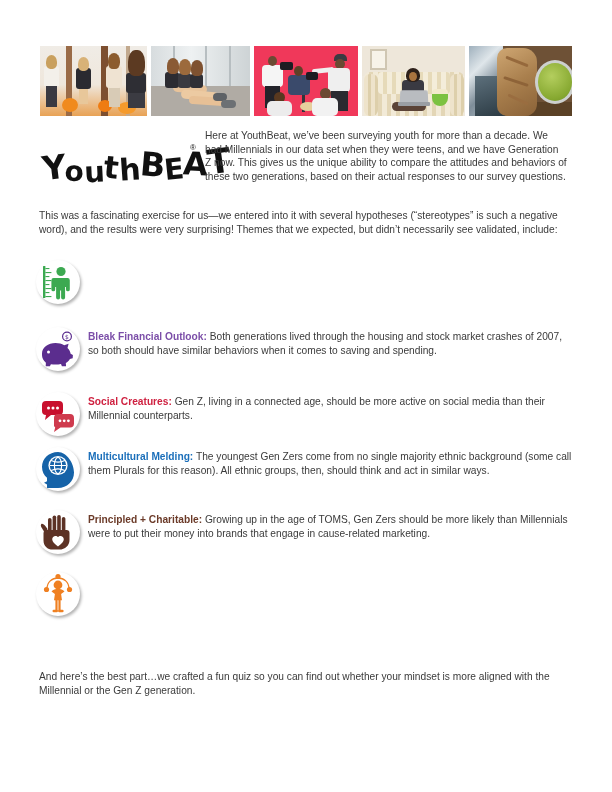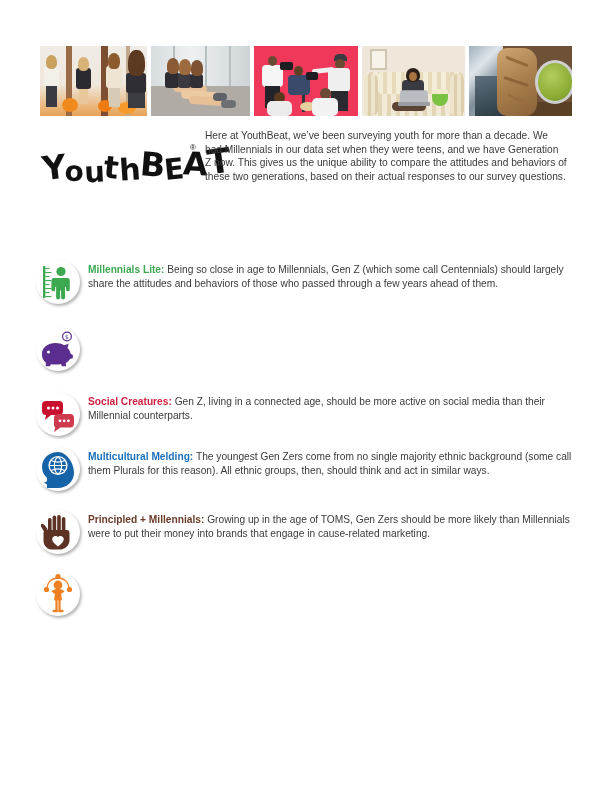--- a/index.html
+++ b/index.html
@@ -363,53 +363,54 @@
 
   </div>
 
   <div class="logo-wrap">
     <div class="logo-text"><span class="lg-Y">Y</span><span class="lg-o">o</span><span class="lg-u">u</span><span class="lg-t">t</span><span class="lg-h">h</span><span class="lg-B">B</span><span class="lg-E">E</span><span class="lg-A">A</span><span class="lg-T">T</span></div>
     <div class="logo-reg">®</div>
   </div>
 
   <div class="intro">Here at YouthBeat, we’ve been surveying youth for more than a decade.  We had Millennials in our data set when they were teens, and we have Generation Z now.  This gives us the unique ability to compare the attitudes and behaviors of these two generations, based on their actual responses to our survey questions.</div>
 
+  <div class="para para-2">This was a fascinating exercise for us—we entered into it with several hypotheses (“stereotypes” is such a negative word), and the results were very surprising! Themes that we expected, but didn’t necessarily see validated, include:</div>
 
   <div class="bullet b1">
     <div class="icon-badge">
       <svg width="44" height="44" viewBox="0 0 44 44">
         <g fill="#3ca951">
           <rect x="7" y="6" width="2.4" height="32" rx="0.6"></rect>
           <rect x="9.4" y="8" width="4" height="1.1"></rect>
           <rect x="9.4" y="12" width="6" height="1.1"></rect>
           <rect x="9.4" y="16" width="4" height="1.1"></rect>
           <rect x="9.4" y="20" width="6" height="1.1"></rect>
           <rect x="9.4" y="24" width="4" height="1.1"></rect>
           <rect x="9.4" y="28" width="6" height="1.1"></rect>
           <rect x="9.4" y="32" width="4" height="1.1"></rect>
           <rect x="9.4" y="36" width="6" height="1.1"></rect>
           <circle cx="25" cy="11.5" r="4.6"></circle>
           <path d="M18.4 18 h13.2 a2.2 2.2 0 0 1 2.2 2.2 v9.2 a1.9 1.9 0 0 1 -3.8 0 v-2.4 h-0.9 v10.6 a2 2 0 0 1 -4 0 v-7 h-1 v7 a2 2 0 0 1 -4 0 v-10.6 h-0.9 v2.4 a1.9 1.9 0 0 1 -3.8 0 v-9.2 a2.2 2.2 0 0 1 2.2 -2.2 z"></path>
         </g>
       </svg>
     </div>
-    <div class="bullet-text"><span class="bullet-title" style="color:#3ca951">Millennials Lite:</span><span> Being so close in age to Millennials, Gen Z (which some call Centennials) should largely share the attitudes and behaviors of those who passed through a few years ahead of them.</span></div>
   </div>
 
   <div class="bullet b2">
     <div class="icon-badge">
       <svg width="44" height="44" viewBox="0 0 44 44">
         <g fill="#5b2d8e">
           <circle cx="31" cy="9.5" r="4.4" fill="none" stroke="#5b2d8e" stroke-width="1.2"></circle>
           <text x="31" y="12.2" font-size="6" text-anchor="middle" fill="#5b2d8e" font-family="DejaVu Sans, sans-serif">$</text>
           <path d="M6 26.5 c0 -6.2 6.2 -10.5 13.5 -10.5 c3.3 0 6.3 0.8 8.7 2.2 l4.4 -1.5 l-1.1 4.3 c1.8 1.6 2.9 3.6 3.1 5.8 l2.3 1.1 l-0.2 3.4 l-2.8 0.6 c-0.9 1.6 -2.3 3 -4.1 4 l0.3 3.4 l-4.2 0 l-0.9 -2.3 c-1.7 0.4 -3.6 0.6 -5.5 0.6 c-1.6 0 -3.2 -0.1 -4.6 -0.4 l-1 2.1 l-4.2 0 l0.2 -3.6 c-2.4 -1.9 -3.9 -4.5 -3.9 -7.4 z"></path>
         </g>
         <circle cx="12.5" cy="25" r="1.5" fill="#ffffff"></circle>
       </svg>
     </div>
+    <div class="bullet-text"><span class="bullet-title" style="color:#7b4ea8">Bleak Financial Outlook:</span><span> Both generations lived through the housing and stock market crashes of 2007, so both should have similar behaviors when it comes to saving and spending.</span></div>
   </div>
 
   <div class="bullet b4">
     <div class="icon-badge">
       <svg width="44" height="44" viewBox="0 0 44 44">
         <path d="M22 5 c-9 0 -16 6.6 -16 15 c0 4.6 2 8.2 5 10.8 l0 3.4 l-3 1.6 l3 1.6 l0 3.6 l11 0 c9 0 16 -6.6 16 -15.5 c0 -8.9 -7 -20.5 -16 -20.5 z" fill="#1663a8"></path>
         <circle cx="22" cy="18.5" r="9.6" fill="#ffffff"></circle>
         <circle cx="22" cy="18.5" r="8.2" fill="#1663a8"></circle>
         <g fill="none" stroke="#ffffff" stroke-width="1.2">
           <ellipse cx="22" cy="18.5" rx="3.6" ry="8.2"></ellipse>
@@ -449,21 +450,21 @@
           <rect x="12" y="8" width="3.6" height="14" rx="1.8"></rect>
           <rect x="16.6" y="5.5" width="3.6" height="16.5" rx="1.8"></rect>
           <rect x="21.2" y="5" width="3.6" height="17" rx="1.8"></rect>
           <rect x="25.8" y="7" width="3.6" height="15" rx="1.8"></rect>
           <path d="M11.5 19 c-2.2 -3.6 -5 -6.4 -6.3 -4.8 c-1.1 1.4 0.6 3.6 2.2 6.2 l3 5 z"></path>
           <path d="M9.5 20 h21 a3 3 0 0 1 3 3 v7 c0 5.4 -4.4 9.6 -10.2 9.6 h-6.6 c-5.3 0 -9.2 -4 -9.2 -9.2 v-7.4 a3 3 0 0 1 2 -3 z"></path>
         </g>
         <path d="M22 36.5 c-3.6 -2.7 -5.8 -4.8 -5.8 -7.3 c0 -1.9 1.5 -3.3 3.3 -3.3 c1.1 0 2 0.5 2.5 1.3 c0.5 -0.8 1.4 -1.3 2.5 -1.3 c1.8 0 3.3 1.4 3.3 3.3 c0 2.5 -2.2 4.6 -5.8 7.3 z" fill="#ffffff"></path>
       </svg>
     </div>
-    <div class="bullet-text"><span class="bullet-title" style="color:#6b3a28">Principled + Millennials:</span><span> Growing up in the age of TOMS, Gen Zers should be more likely than Millennials were to put their money into brands that engage in cause-related marketing.</span></div>
+    <div class="bullet-text"><span class="bullet-title" style="color:#6b3a28">Principled + Charitable:</span><span> Growing up in the age of TOMS, Gen Zers should be more likely than Millennials were to put their money into brands that engage in cause-related marketing.</span></div>
   </div>
 
   <div class="bullet b6">
     <div class="icon-badge">
       <svg width="44" height="44" viewBox="0 0 44 44">
         <g fill="none" stroke="#ef8022" stroke-width="1.3">
           <path d="M11 17 c0 -7 5 -11 11 -11 c6 0 11 4 11 11"></path>
         </g>
         <g fill="#ef8022">
           <circle cx="10.5" cy="17.5" r="2.6"></circle>
@@ -473,15 +474,16 @@
           <path d="M15.5 19.5 c1.6 -2.2 3.8 -2.6 6.5 -2.6 c2.7 0 4.9 0.4 6.5 2.6 l-3.4 2.4 l0.9 6.3 h-8 l0.9 -6.3 z"></path>
           <rect x="19.4" y="27.5" width="2.2" height="12.5" rx="1.1"></rect>
           <rect x="22.4" y="27.5" width="2.2" height="12.5" rx="1.1"></rect>
           <rect x="16.5" y="37.8" width="5.4" height="2.4" rx="1.2"></rect>
           <rect x="22.2" y="37.8" width="5.4" height="2.4" rx="1.2"></rect>
         </g>
       </svg>
     </div>
   </div>
 
+  <div class="para para-closing-2">And here’s the best part…we crafted a fun quiz so you can find out whether your mindset is more aligned with the Millennial or the Gen Z generation.</div>
 
 
 </div>
 
 </body></html>

